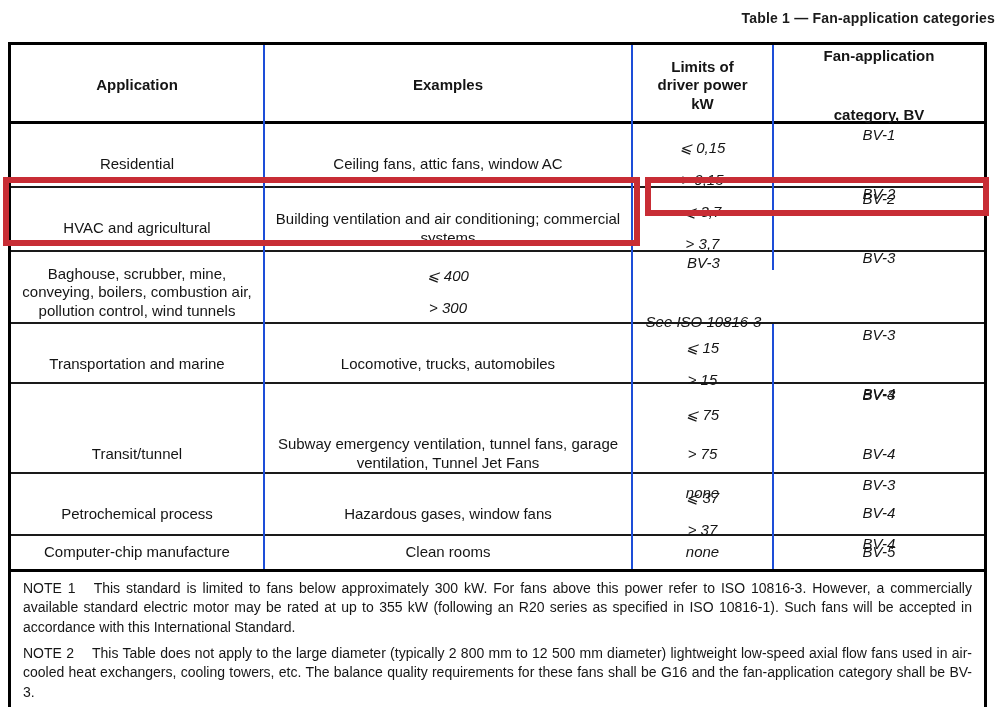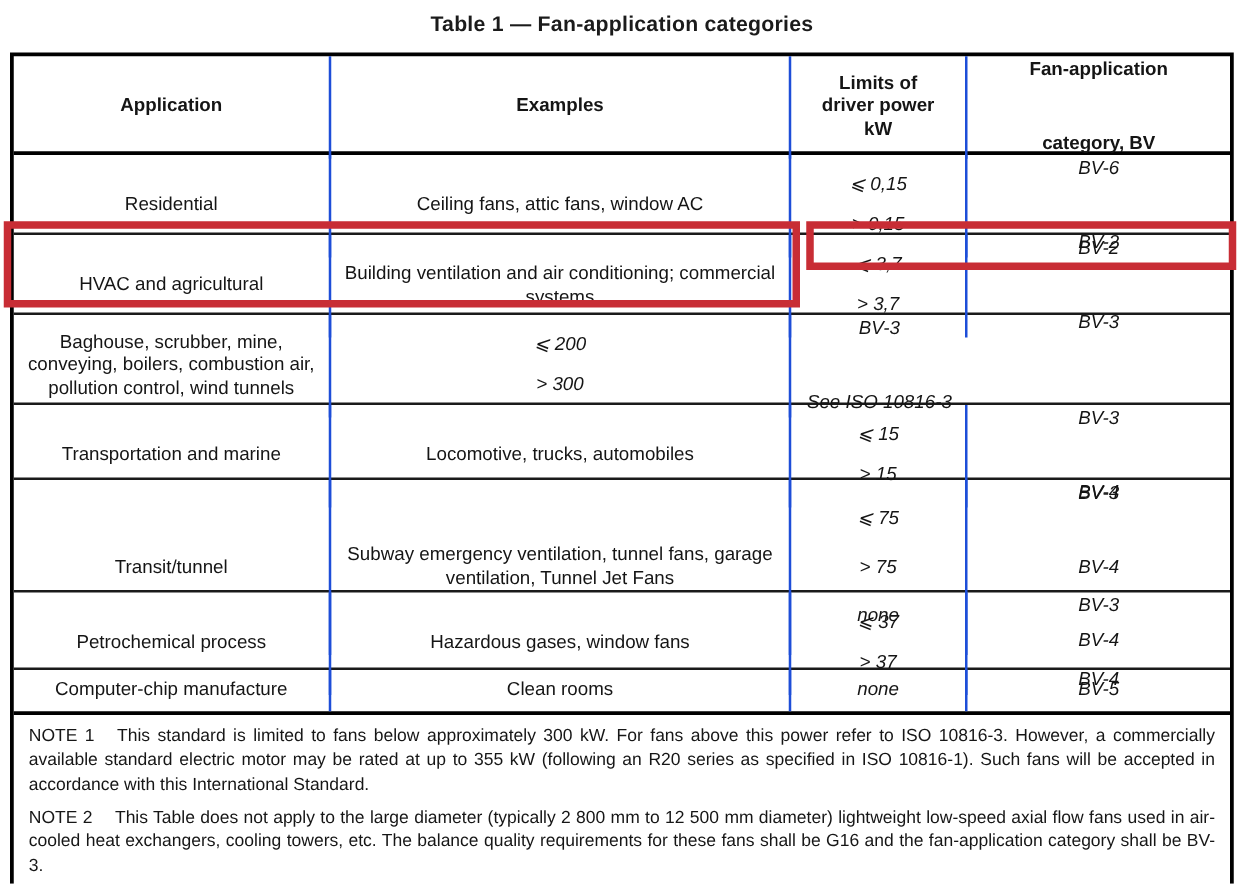--- a/index.html
+++ b/index.html
@@ -3,21 +3,21 @@
 <meta charset="utf-8">
 <style>
   html,body { margin:0; padding:0; background:#ffffff; }
   .page {
     position:relative; width:995px; height:707px; overflow:hidden;
     background:#ffffff; color:#151515;
     font-family:"Liberation Sans", sans-serif;
   }
   .doc-title {
     position:absolute; top:10px; left:0; width:100%;
-    text-align:center; font-size:17px; font-weight:bold; color:#1b1b1b;
+    text-align:right; font-size:14px; font-weight:bold; color:#1b1b1b;
     letter-spacing:0.2px;
   }
   .tbl {
     position:absolute; left:8px; top:42px; width:979px;
     box-sizing:border-box; border:3px solid #000;
     background:#fff;
   }
   .trow {
     display:grid; grid-template-columns:254px 368px 141px 1fr;
     border-bottom:2px solid #1a1a1a;
@@ -88,21 +88,21 @@
         <span>Residential</span>
       </div>
       <div class="cell">
         <span>Ceiling fans, attic fans, window AC</span>
       </div>
       <div class="cell stack">
         <span>⩽ 0,15</span>
         <span>&gt; 0,15</span>
       </div>
       <div class="cell stack">
-        <span>BV-6</span>
+        <span>BV-1</span>
         <span>BV-2</span>
       </div>
     </div>
 
     <div class="trow" style="height:62px">
       <div class="cell">
         <span>HVAC and agricultural</span>
       </div>
       <div class="cell">
         <span>Building ventilation and air conditioning; commercial systems</span>
@@ -115,21 +115,21 @@
         <span>BV-2</span>
         <span>BV-3</span>
       </div>
     </div>
 
     <div class="trow" style="height:70px">
       <div class="cell">
         <span>Baghouse, scrubber, mine, conveying, boilers, combustion air, pollution control, wind tunnels</span>
       </div>
       <div class="cell stack">
-        <span>⩽ 200</span>
+        <span>⩽ 400</span>
         <span>&gt; 300</span>
       </div>
       <div class="cell stack">
         <span>BV-3</span>
         <span>See ISO 10816-3</span>
       </div>
     </div>
 
     <div class="trow" style="height:58px">
       <div class="cell">

